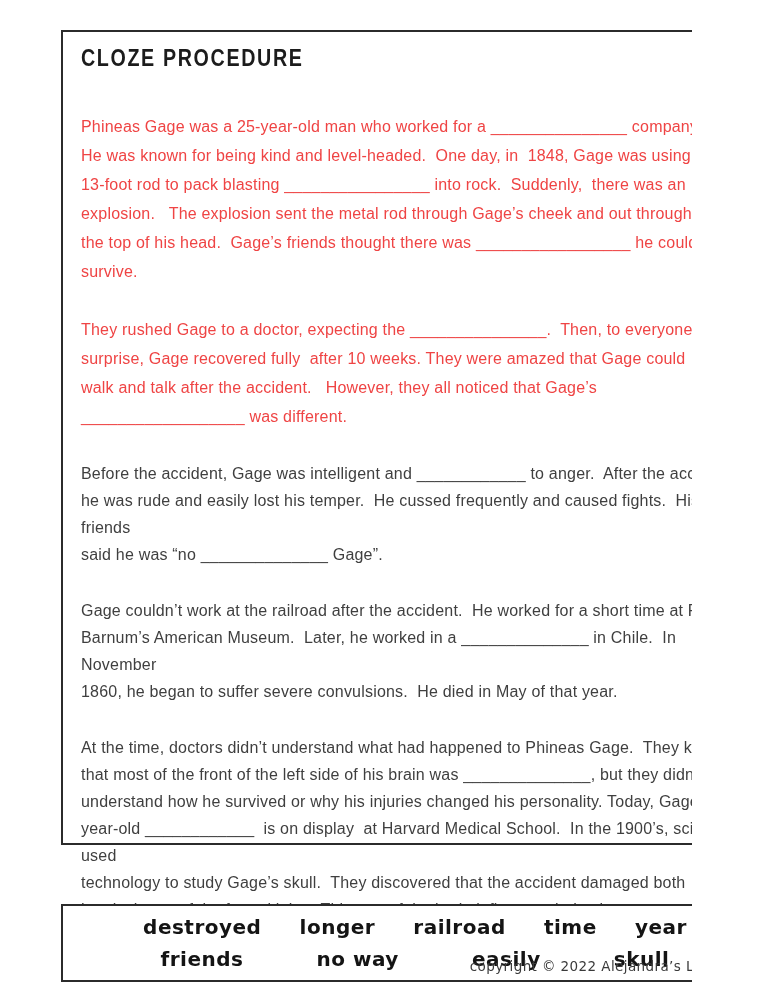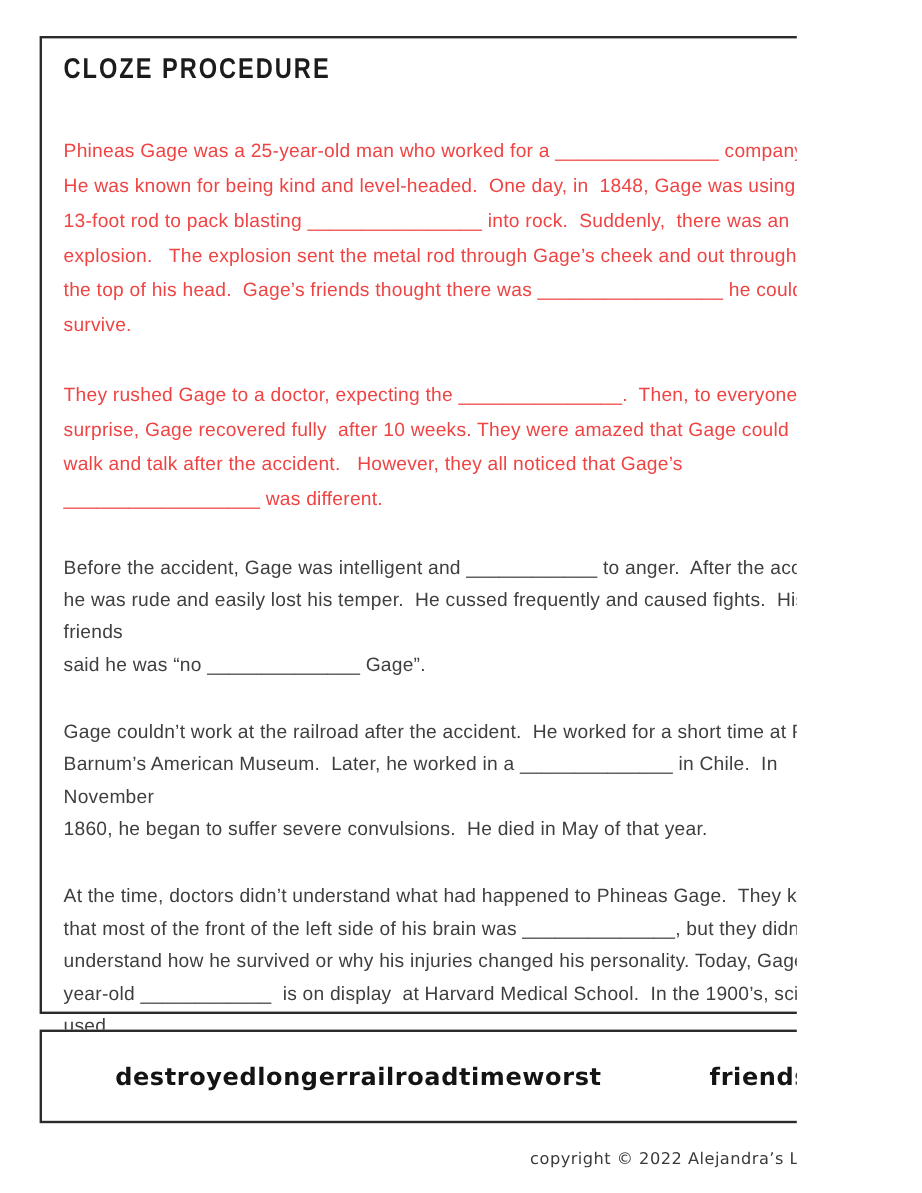--- a/index.html
+++ b/index.html
@@ -7,20 +7,21 @@
     padding: 0;
     background: #ffffff;
   }
   .page {
     position: relative;
     width: 664px;
     height: 994px;
     background: #ffffff;
     font-family: "Liberation Sans", sans-serif;
     overflow: hidden;
+    margin-left: 28px;
   }
   .main-box {
     position: absolute;
     left: 33px;
     top: 30px;
     width: 708px;
     height: 815px;
     border: 2px solid #2b2b2b;
     box-sizing: border-box;
     padding: 12px 16px 0 18px;
@@ -52,28 +53,28 @@
     font-size: 16px;
     line-height: 27px;
     color: #3f3f3f;
   }
   .para:last-child {
     margin-bottom: 0;
   }
   .word-bank {
     position: absolute;
     left: 33px;
-    top: 858px;
+    top: 904px;
     width: 708px;
     height: 78px;
     border: 2px solid #2b2b2b;
     box-sizing: border-box;
     background: #ffffff;
     display: flex;
-    flex-direction: row;
+    flex-direction: column;
     justify-content: space-evenly;
     padding: 2px 16px;
   }
   .word-row {
     display: flex;
     justify-content: space-around;
     align-items: center;
     padding: 0 45px;
   }
   .word-row .word {
@@ -128,21 +129,21 @@
 hemispheres of the frontal lobe.  This part of the brain influences behavior.</p>
       </div>
   </div>
 
   <div class="word-bank">
     <div class="word-row">
         <span class="word">destroyed</span>
         <span class="word">longer</span>
         <span class="word">railroad</span>
         <span class="word">time</span>
-        <span class="word">worst</span>
+        <span class="word">year</span>
       </div>
     <div class="word-row">
         <span class="word">friends</span>
         <span class="word">no way</span>
         <span class="word">easily</span>
         <span class="word">skull</span>
       </div>
   </div>
 
   <div class="copyright">copyright © 2022 Alejandra’s Language Shop</div>

